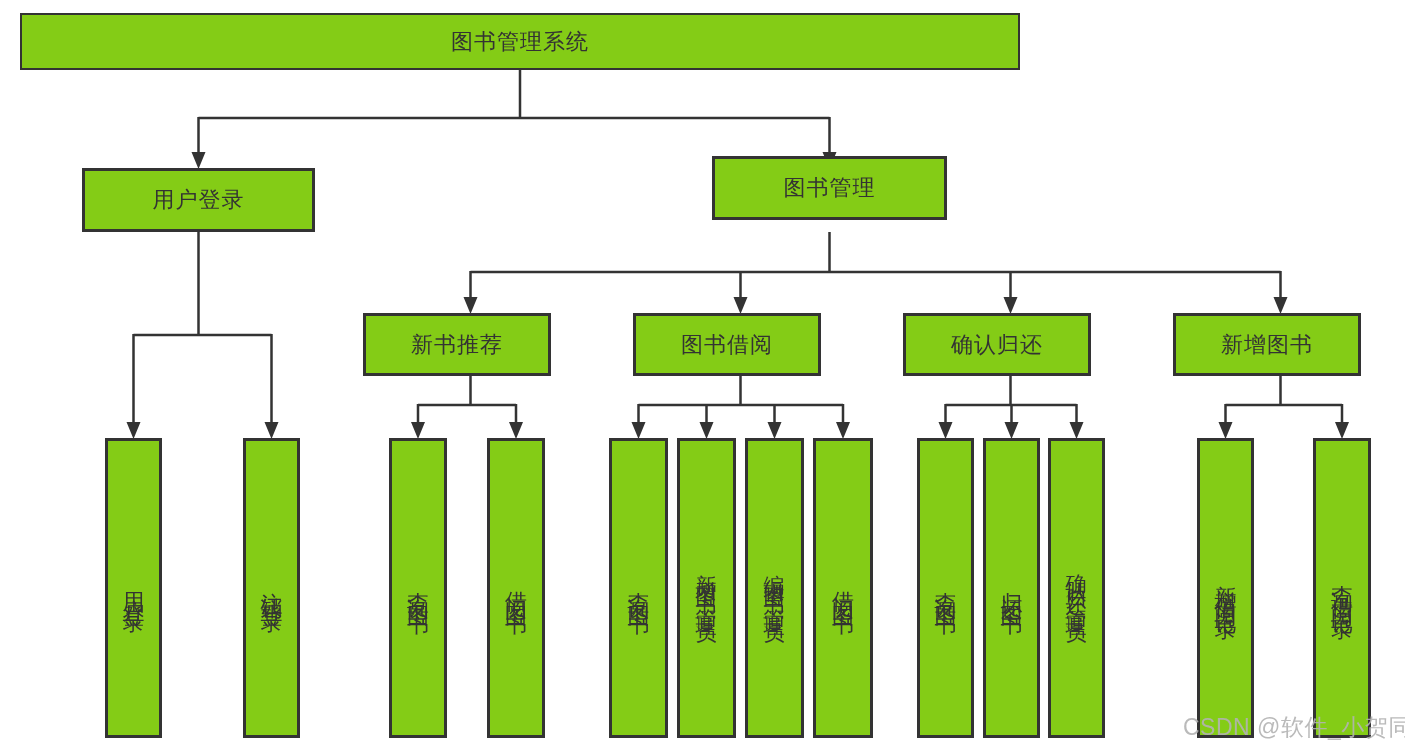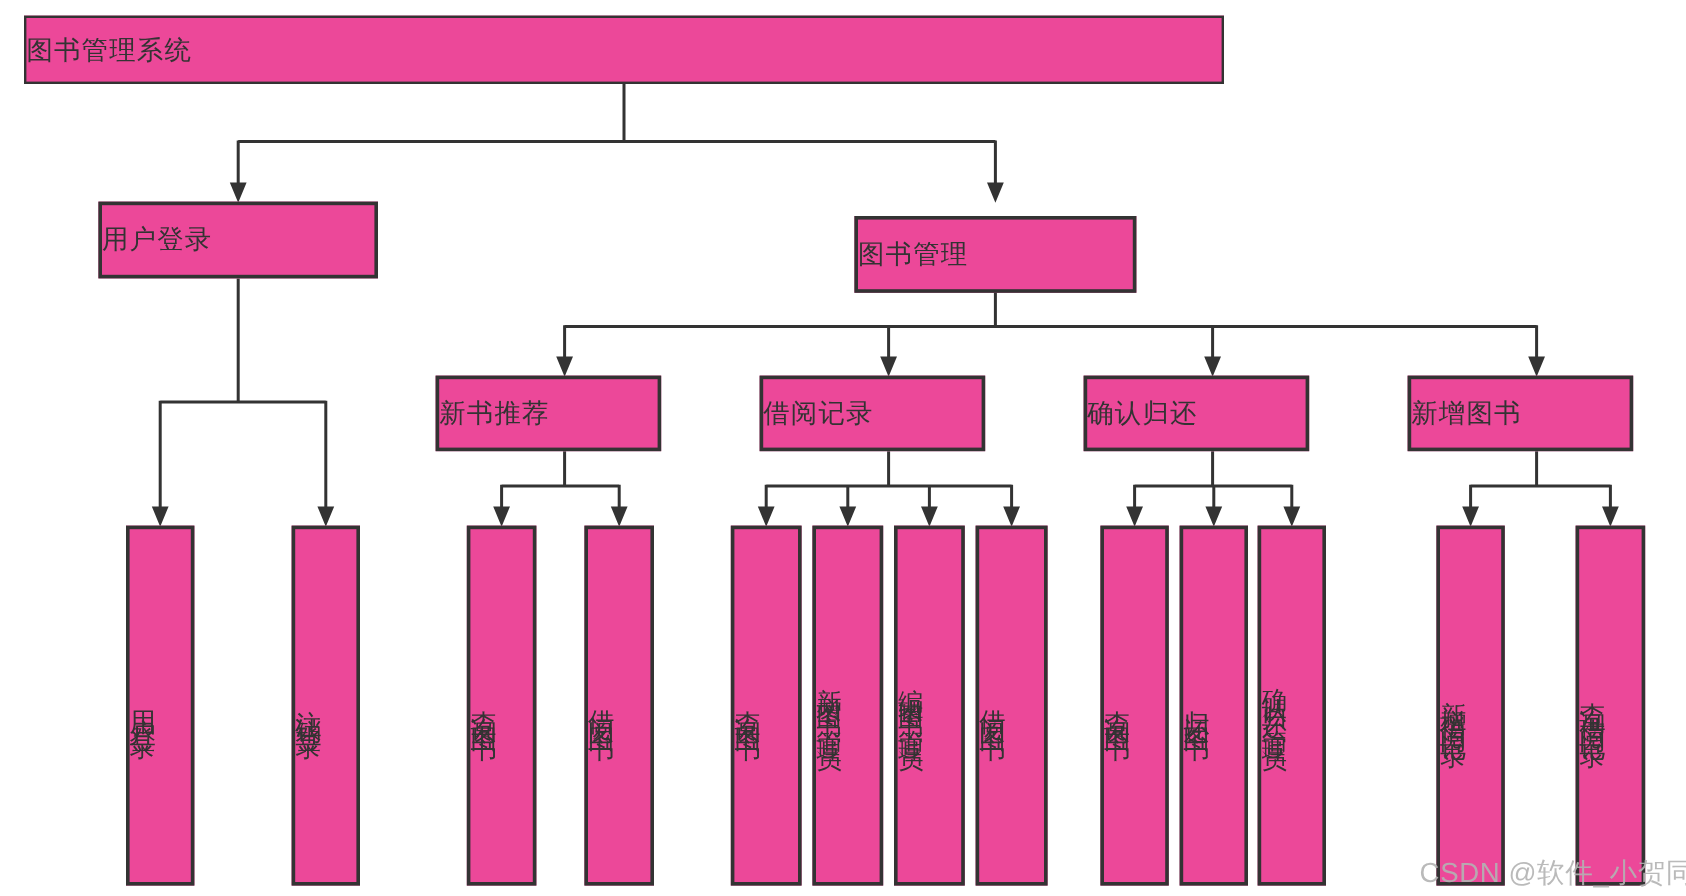--- a/index.html
+++ b/index.html
@@ -27,24 +27,25 @@
     stroke-width: 2.5;
   }
   .wires .head {
     fill: #333333;
     stroke: none;
   }
   .box {
     position: absolute;
     box-sizing: border-box;
     border: 3px solid #333333;
-    background: #ec4899;
+    background: #84cc16;
     color: #333333;
     display: flex;
     align-items: center;
+    justify-content: center;
     z-index: 2;
   }
   .box.h span {
     font-size: 22px;
     letter-spacing: 1px;
     white-space: nowrap;
   }
   .box.v span {
     writing-mode: vertical-rl;
     font-size: 22px;
@@ -53,21 +54,21 @@
     white-space: nowrap;
   }
   .box.v.dense span {
     font-size: 21px;
     letter-spacing: 7px;
   }
   
   .b-root  { left: 20px;  top: 13px;  width: 1000px; height: 57px;  border-width: 2.5px; }
   
   .b-login { left: 82px;  top: 168px; width: 233px;  height: 64px; }
-  .b-mgmt  { left: 712px; top: 180px; width: 235px;  height: 64px; }
+  .b-mgmt  { left: 712px; top: 156px; width: 235px;  height: 64px; }
   
   .b-l3    { top: 313px;  height: 63px; width: 188px; }
   .b-l3-1  { left: 363px; }
   .b-l3-2  { left: 633px; }
   .b-l3-3  { left: 903px; }
   .b-l3-4  { left: 1173px; }
   
   .lf      { top: 438px;  height: 300px; }
   .lf1  { left: 105px;  width: 57px; }
   .lf2  { left: 243px;  width: 57px; }
@@ -138,21 +139,21 @@
     <span>用户登录</span>
   </div>
   <div class="box h b-mgmt">
     <span>图书管理</span>
   </div>
 
   <div class="box h b-l3 b-l3-1">
     <span>新书推荐</span>
   </div>
   <div class="box h b-l3 b-l3-2">
-    <span>借阅记录</span>
+    <span>图书借阅</span>
   </div>
   <div class="box h b-l3 b-l3-3">
     <span>确认归还</span>
   </div>
   <div class="box h b-l3 b-l3-4">
     <span>新增图书</span>
   </div>
 
   <div class="box v lf lf1">
     <span>用户登录</span>

